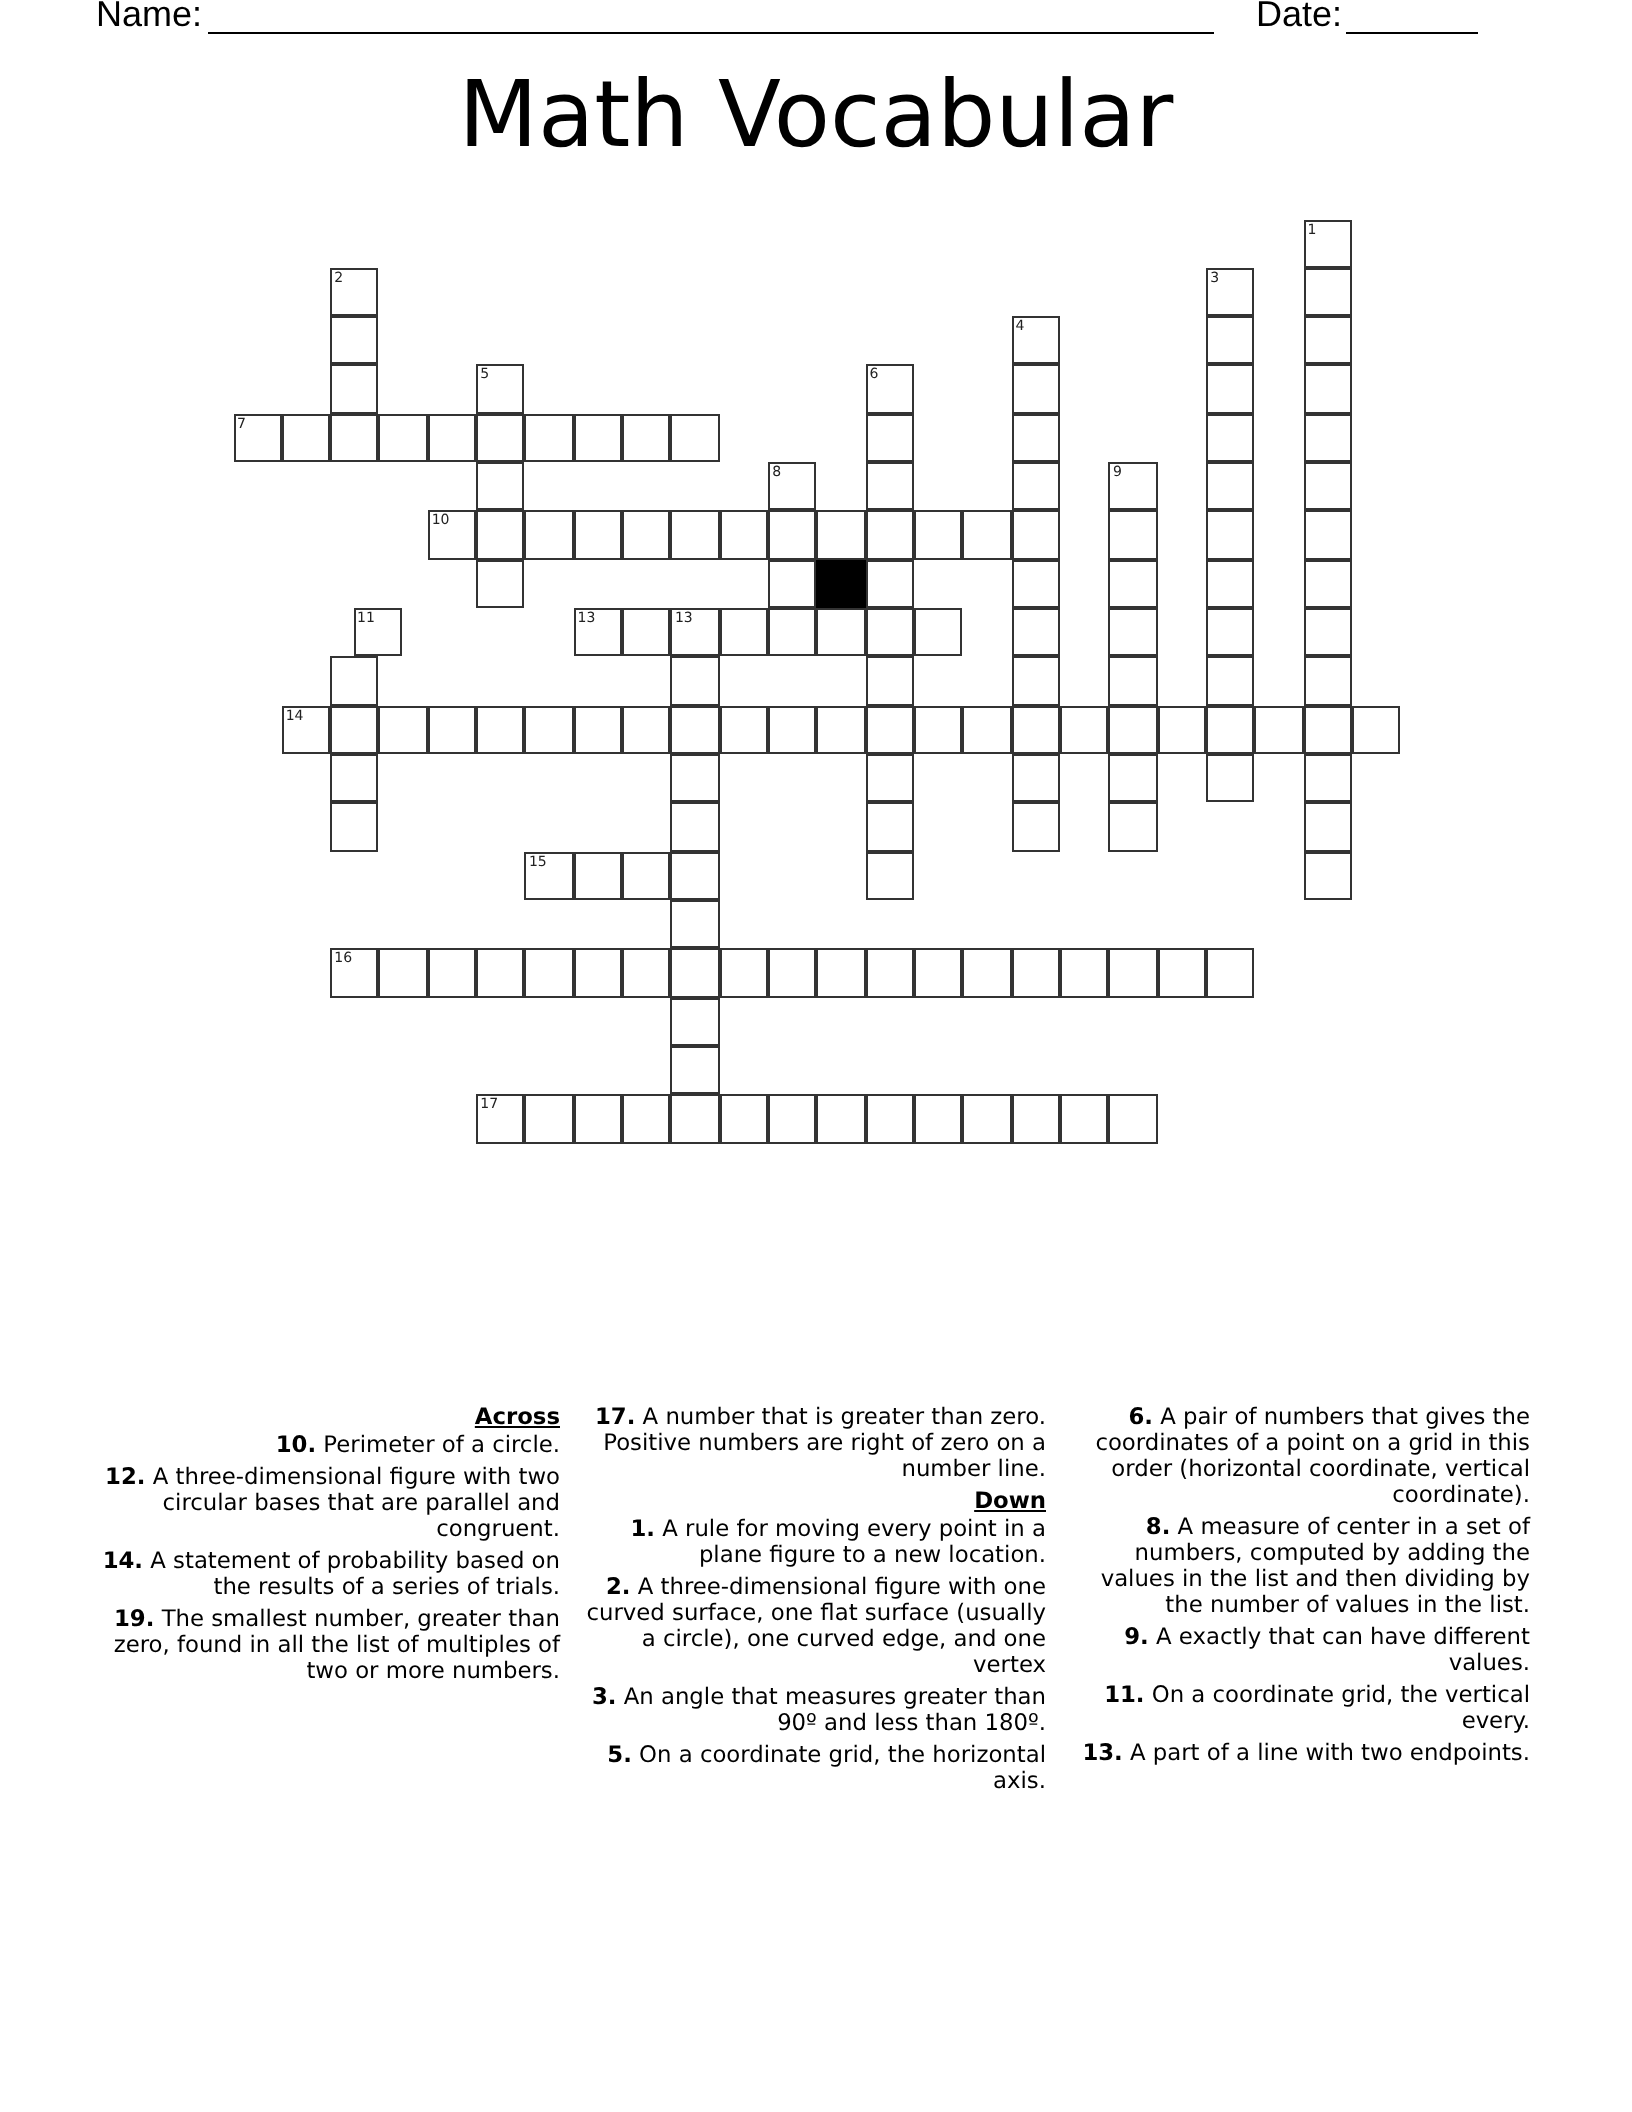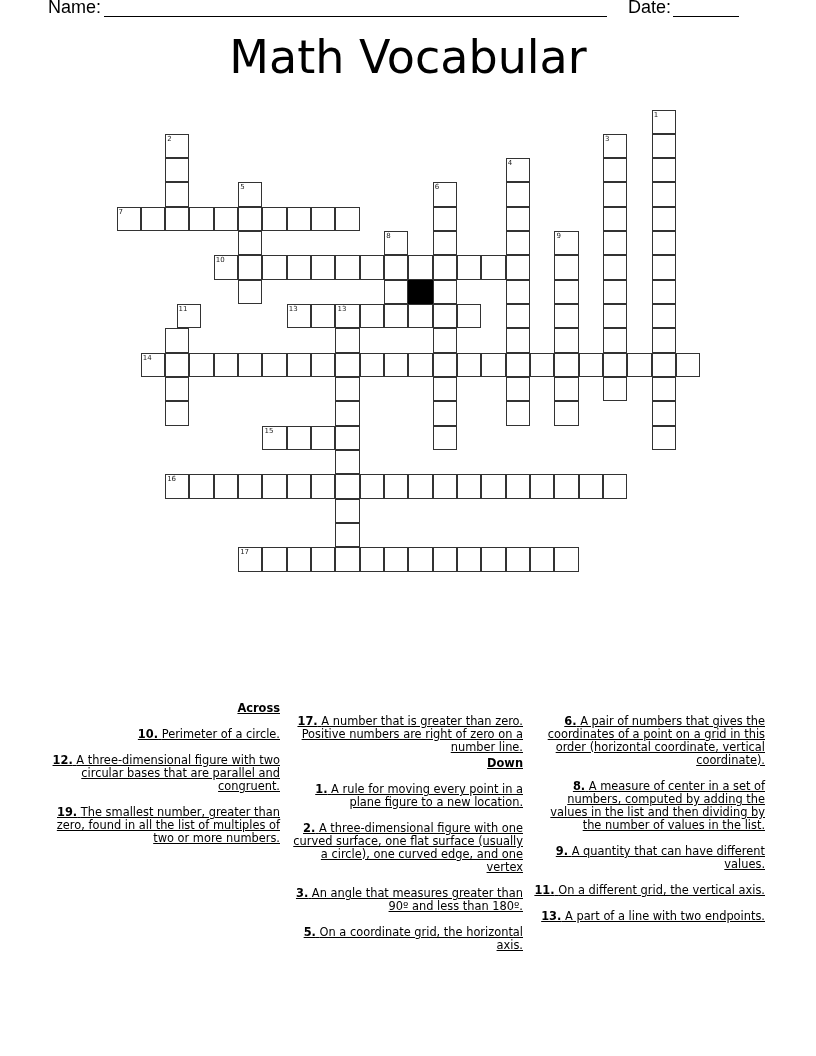--- a/index.html
+++ b/index.html
@@ -13,21 +13,21 @@
     .grid { position: absolute; left: 117px; top: 110px; width: 600px; height: 480px; }
     .cell { position: absolute; width: 24.33px; height: 24.33px; box-sizing: border-box; border: 1px solid #333; background: #fff; margin-left: -0.5px; margin-top: -0.5px; }
     .cell.block { background: #000; border-color: #000; }
     .cell .num { position: absolute; left: 1px; top: 0px; font-family: "DejaVu Sans", sans-serif; font-size: 7px; line-height: 8px; color: #222; }
     .clues { position: absolute; top: 702px; left: 48px; width: 730px; font-family: "DejaVu Sans", sans-serif; font-size: 11.4px; line-height: 13px; }
     .col { position: absolute; top: 0; width: 232px; text-align: right; }
     .col.c1 { left: 0; }
     .col.c2 { left: 243px; }
     .col.c3 { left: 485px; }
     .sec-head { font-weight: bold; text-decoration: underline; margin: 0 0 1px 0; }
-    .clue { margin: 13px 0 3px 0; text-decoration: underline; }
+    .clue { margin: 0 0 3px 0; }
     .clue .n { font-weight: bold; }
   </style>
 </head>
 <body>
 
 <div class="header-line">
   <span class="name-label">Name:</span>
   <span class="name-blank"></span>
   <span class="date-label">Date:</span>
   <span class="date-blank"></span>
@@ -227,30 +227,31 @@
     <div class="cell" style="left: 413.61px; top: 437.94px;"></div>
     <div class="cell" style="left: 437.94px; top: 437.94px;"></div>
     <div class="cell block" style="left: 291.96px; top: 170.31px;"></div>
   </div>
 
 <div class="clues">
   <div class="col c1">
     <div class="sec-head">Across</div>
     <div class="clue"><span class="n">10.</span> <span>Perimeter of a circle.</span></div>
     <div class="clue"><span class="n">12.</span> <span>A three-dimensional figure with two circular bases that are parallel and congruent.</span></div>
+    <div class="clue"><span class="n">14.</span> <span>A statement of probability based on the results of a series of trials.</span></div>
     <div class="clue"><span class="n">19.</span> <span>The smallest number, greater than zero, found in all the list of multiples of two or more numbers.</span></div>
   </div>
   <div class="col c2">
     <div class="clue"><span class="n">17.</span> <span>A number that is greater than zero. Positive numbers are right of zero on a number line.</span></div>
     <div class="sec-head">Down</div>
     <div class="clue"><span class="n">1.</span> <span>A rule for moving every point in a plane figure to a new location.</span></div>
     <div class="clue"><span class="n">2.</span> <span>A three-dimensional figure with one curved surface, one flat surface (usually a circle), one curved edge, and one vertex</span></div>
     <div class="clue"><span class="n">3.</span> <span>An angle that measures greater than 90º and less than 180º.</span></div>
     <div class="clue"><span class="n">5.</span> <span>On a coordinate grid, the horizontal axis.</span></div>
   </div>
   <div class="col c3">
     <div class="clue"><span class="n">6.</span> <span>A pair of numbers that gives the coordinates of a point on a grid in this order (horizontal coordinate, vertical coordinate).</span></div>
     <div class="clue"><span class="n">8.</span> <span>A measure of center in a set of numbers, computed by adding the values in the list and then dividing by the number of values in the list.</span></div>
-    <div class="clue"><span class="n">9.</span> <span>A quantity that can have different values.</span></div>
-    <div class="clue"><span class="n">11.</span> <span>On a different grid, the vertical axis.</span></div>
+    <div class="clue"><span class="n">9.</span> <span>A exactly that can have different values.</span></div>
+    <div class="clue"><span class="n">11.</span> <span>On a coordinate grid, the vertical every.</span></div>
     <div class="clue"><span class="n">13.</span> <span>A part of a line with two endpoints.</span></div>
   </div>
 </div>
 
 </body></html>

